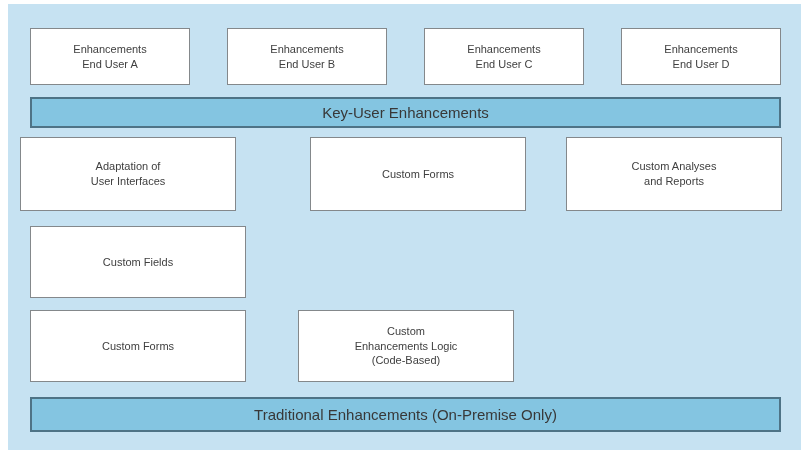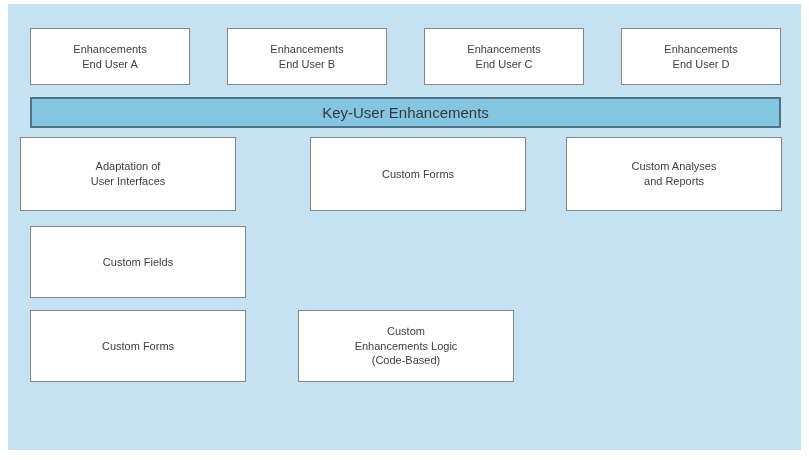--- a/index.html
+++ b/index.html
@@ -94,15 +94,16 @@
     <div class="box row2 analyses">Custom Analyses
 and Reports</div>
 
     <div class="box fields">Custom Fields</div>
 
     <div class="box row4 tables">Custom Forms</div>
     <div class="box row4 applogic">Custom
 Enhancements Logic
 (Code-Based)</div>
 
+    <div class="bar trad-bar">Traditional Enhancements (On-Premise Only)</div>
 
   </div>
 </div>
 
 </body></html>

